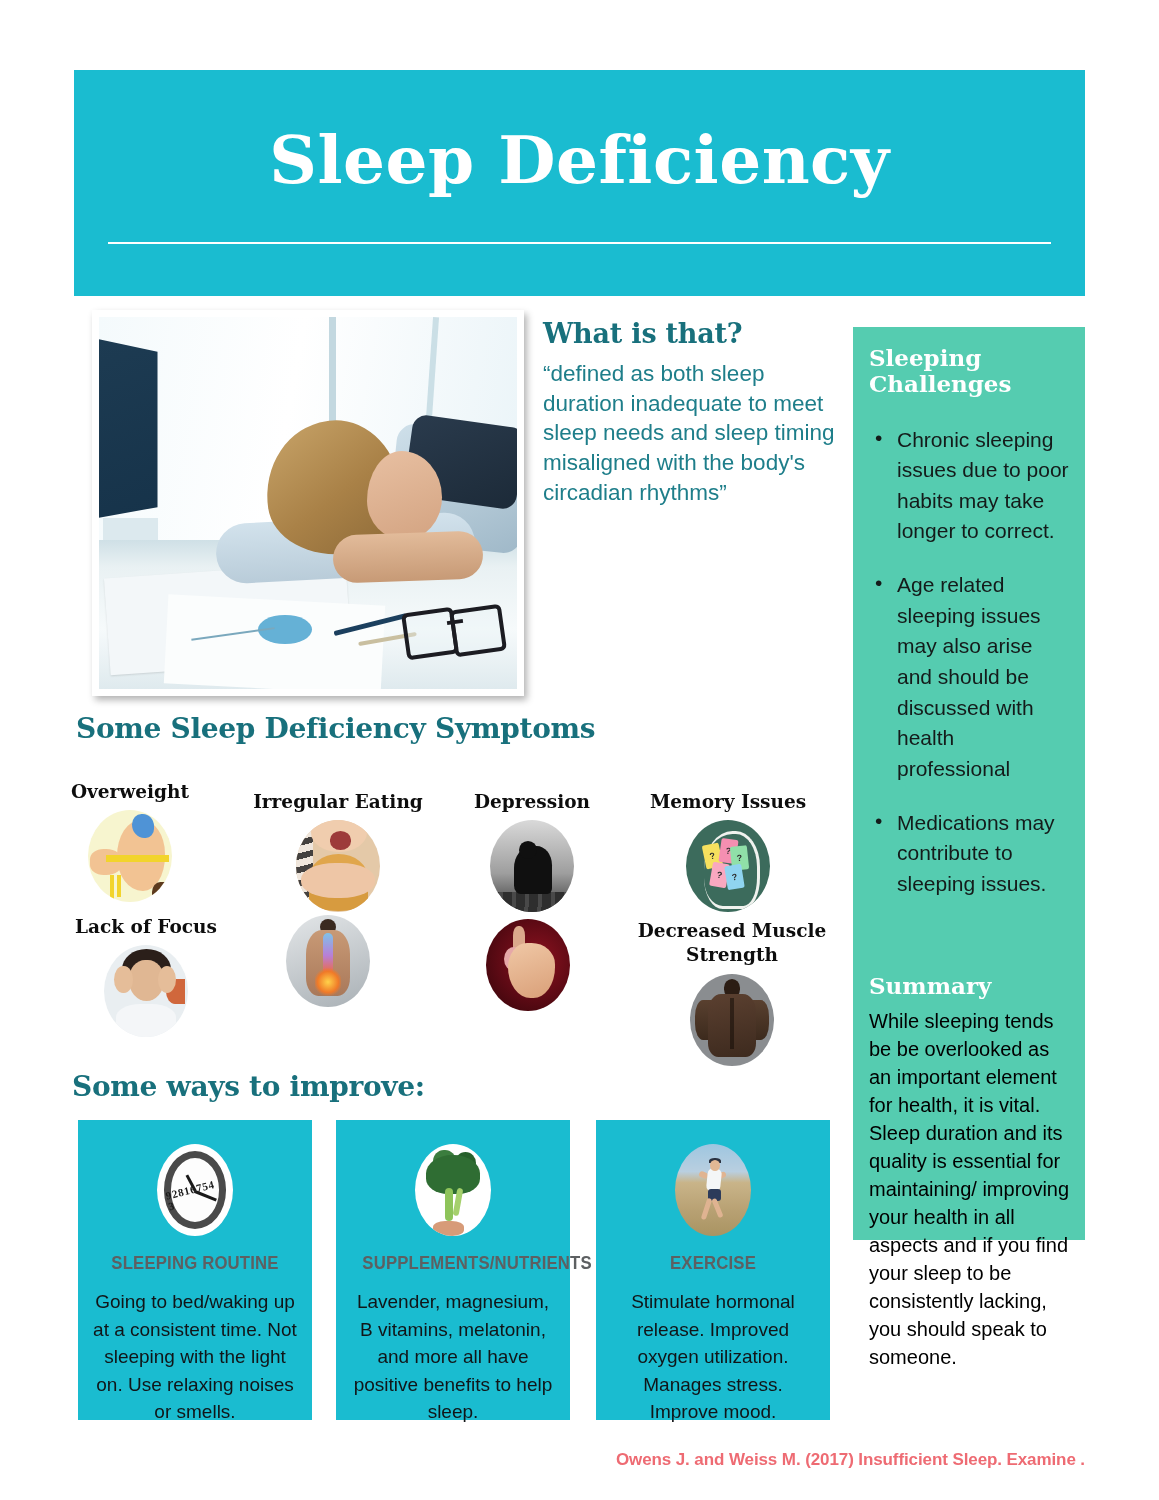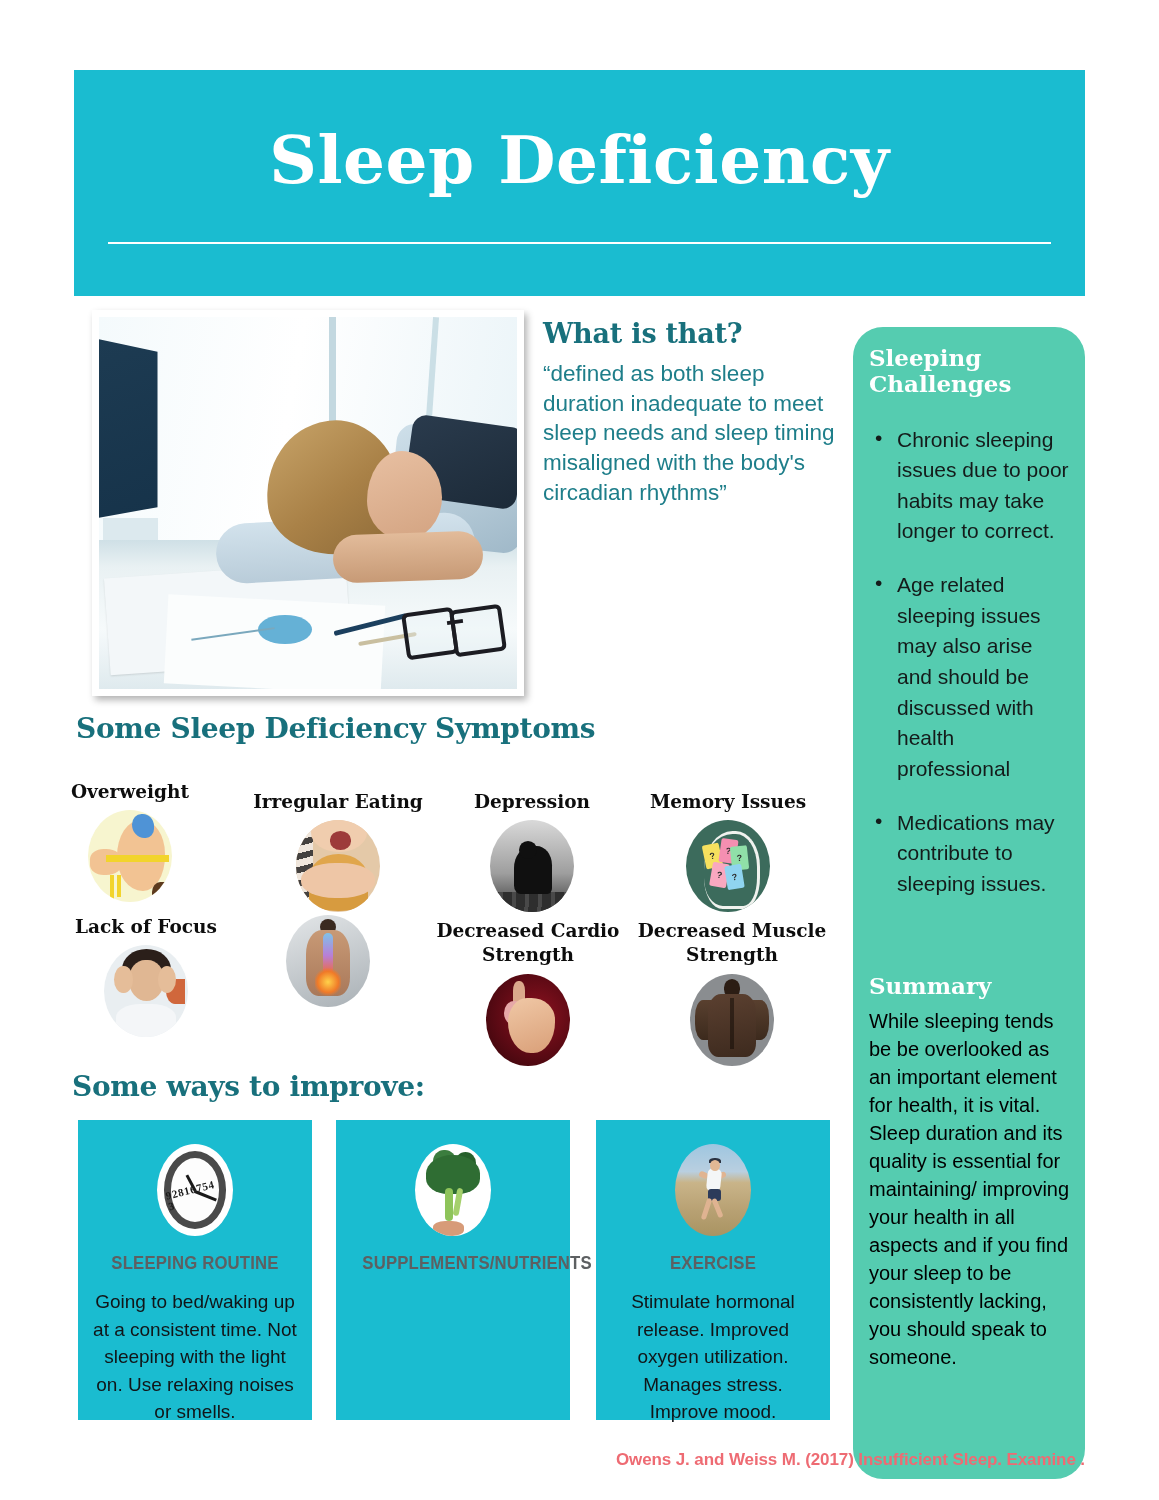--- a/index.html
+++ b/index.html
@@ -194,25 +194,24 @@
     line-height: 1.32;
     margin: 0;
   }
 
   
   .sidebar {
     position: absolute;
     left: 853px;
     top: 327px;
     width: 232px;
-    height: 1152px;
+    height: 913px;
     background: #55CCB0;
     box-sizing: border-box;
     padding: 18px 16px 0 16px;
-    border-radius: 30px;
   }
   .sidebar-heading {
     color: #ffffff;
     font-family: "DejaVu Serif", "Liberation Serif", serif;
     font-weight: bold;
     font-size: 23px;
     line-height: 1.12;
     margin: 0 0 28px 0;
   }
   .sb-list {
@@ -733,21 +732,20 @@
 <div class="symptom" style="left:228px; top:915px;">
   <div class="sym-img art-inflam">
     <div class="head"></div>
       <div class="torso"></div>
       <div class="spine"></div>
       <div class="glow"></div>
   </div>
 </div>
 
 <div class="symptom" style="left:428px; top:919px;">
-  <p class="sym-label">Decreased Cardio Strength</p>
   <div class="sym-img art-cardio">
     <div class="aorta"></div>
       <div class="vein"></div>
       <div class="heart"></div>
   </div>
 </div>
 
 <div class="symptom" style="left:632px; top:919px;">
   <p class="sym-label">Decreased Muscle Strength</p>
   <div class="sym-img art-muscle">
@@ -775,20 +773,21 @@
 <div class="card card-2">
   <div class="card-icon ico-broccoli">
     <div class="crown2"></div>
       <div class="crown3"></div>
       <div class="crown"></div>
     <div class="stalk"></div>
       <div class="stalk2"></div>
       <div class="hand"></div>
   </div>
   <p class="card-title">SUPPLEMENTS/NUTRIENTS</p>
+  <p class="card-body">Lavender, magnesium, B vitamins, melatonin, and more all have positive benefits to help sleep.</p>
 </div>
 
 <div class="card card-3">
   <div class="card-icon ico-runner">
     <div class="arm-a"></div>
       <div class="arm-b"></div>
     <div class="torso"></div>
       <div class="cap"></div>
       <div class="head"></div>
     <div class="shorts"></div>

